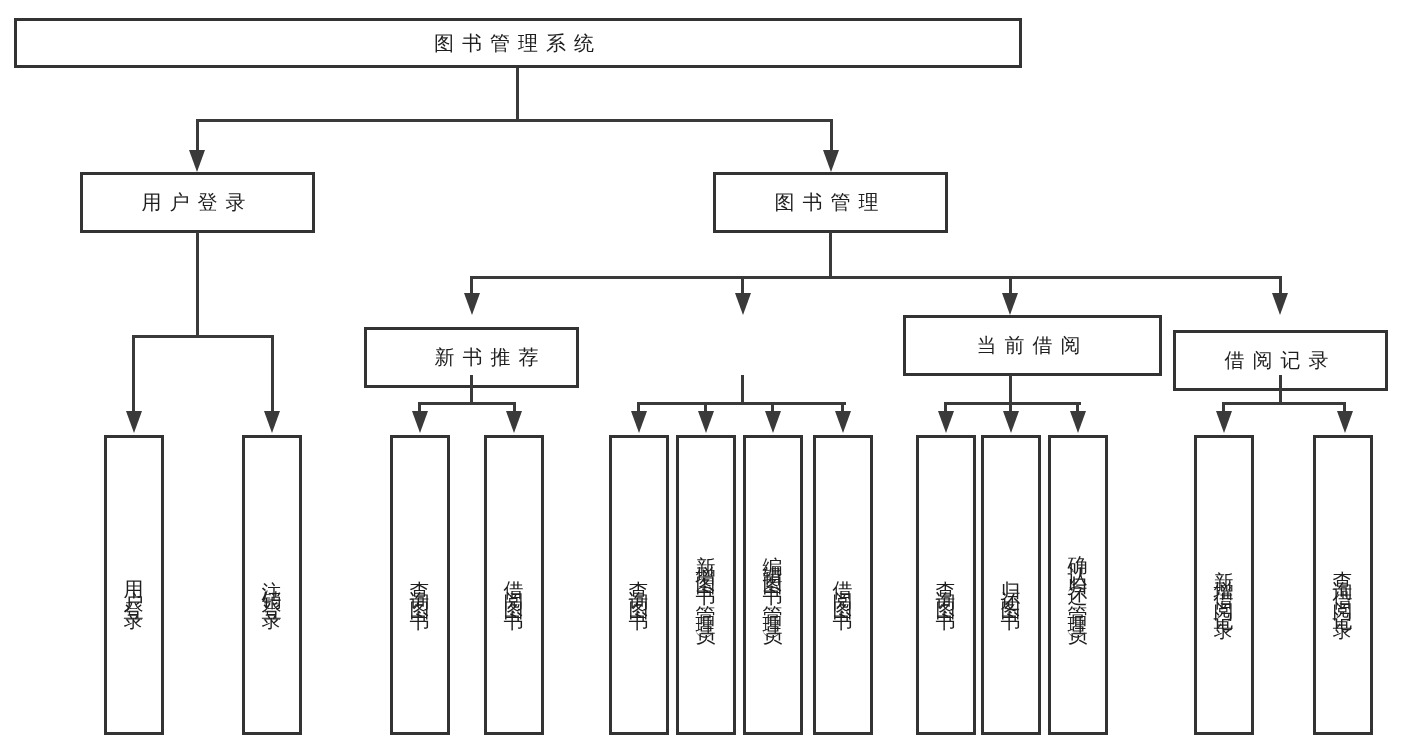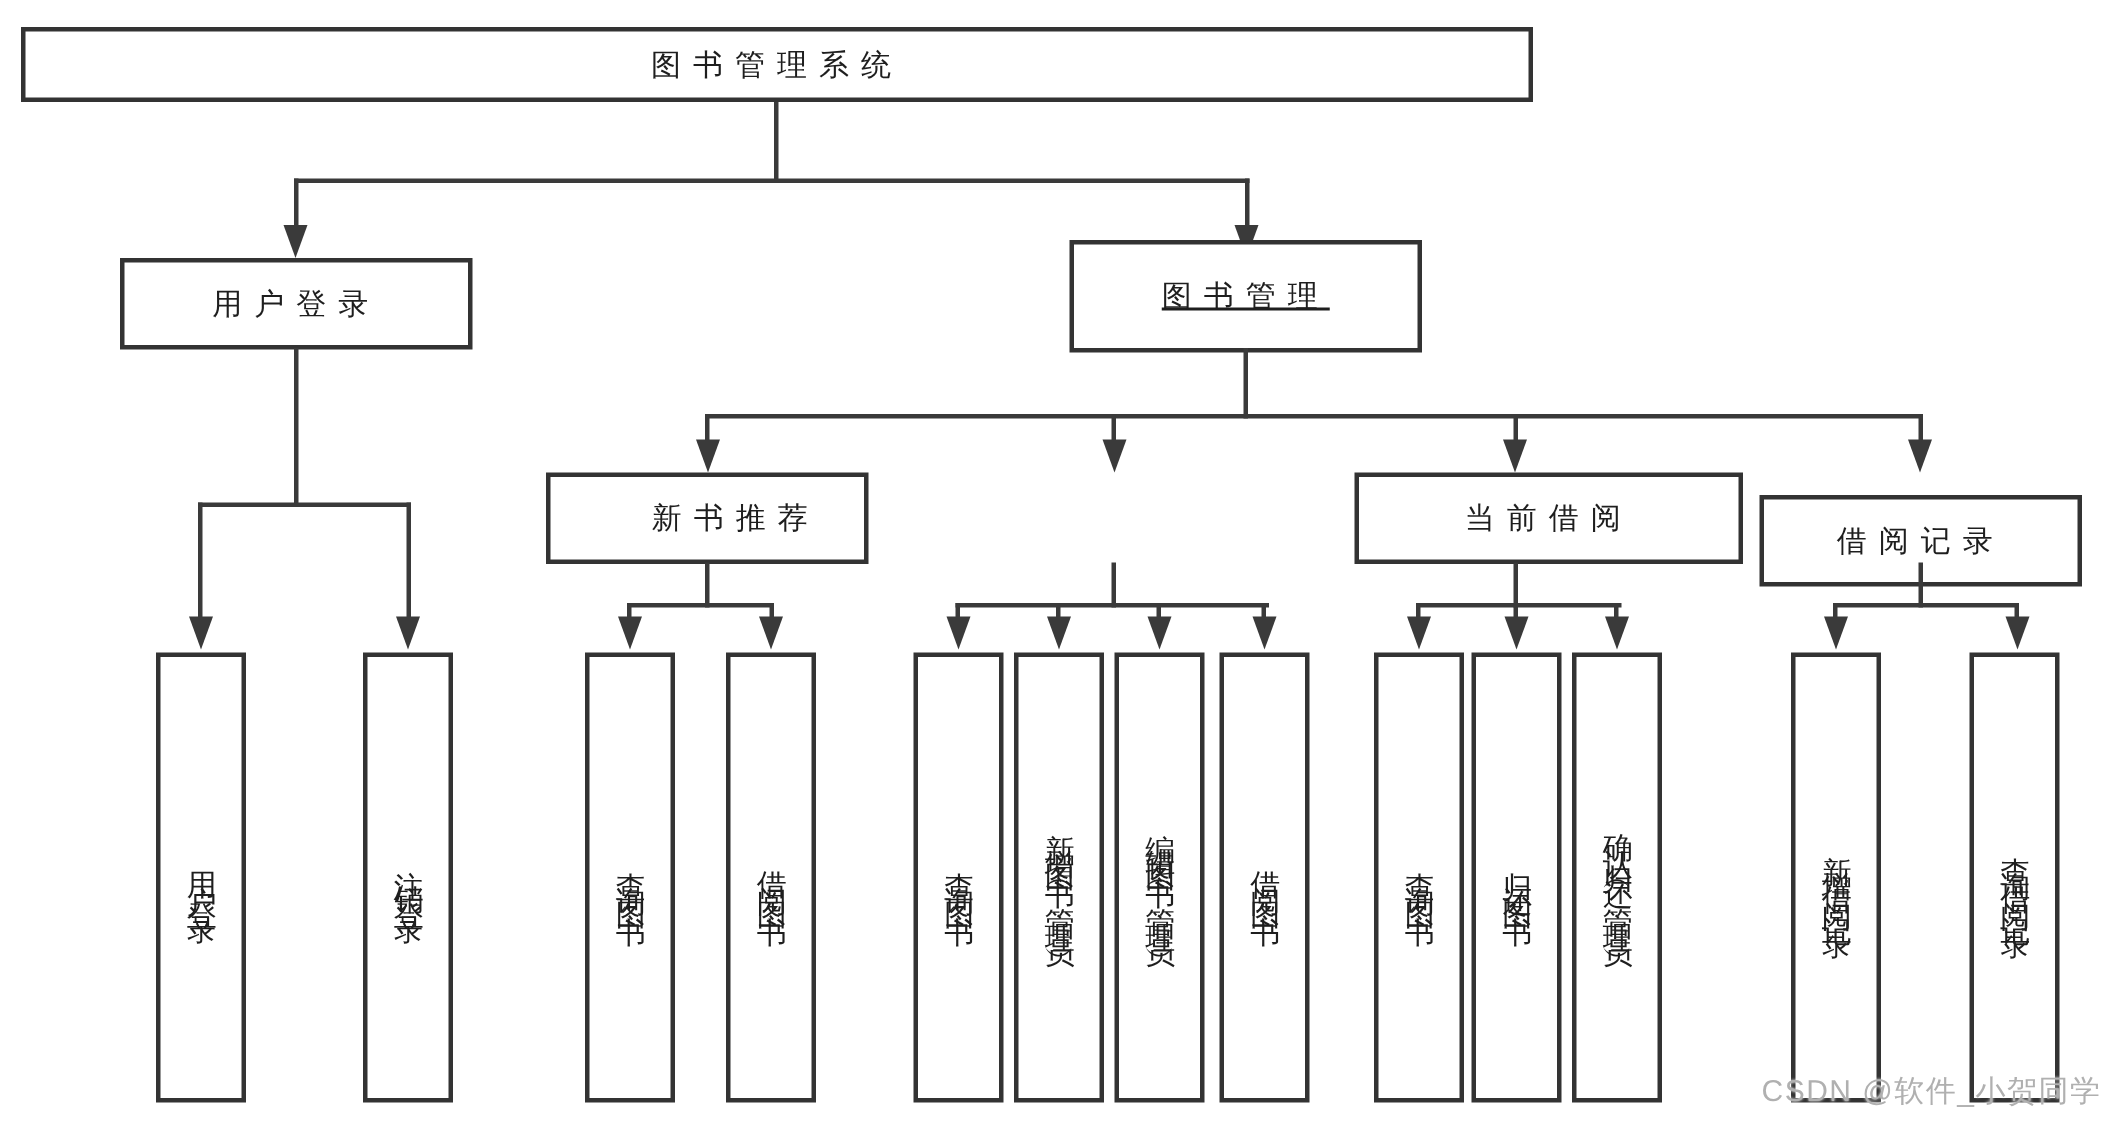--- a/index.html
+++ b/index.html
@@ -79,41 +79,41 @@
   <div class="box" style="left:14px; top:18px; width:1008px; height:50px;">图书管理系统</div>
 
   <div class="vline" style="left:516px; top:68px; height:54px;"></div>
   <div class="hline" style="left:196px; top:119px; width:637px;"></div>
   <div class="vline" style="left:196px; top:119px; height:33px;"></div>
   <div class="atri" style="left:189px; top:150px;"></div>
   <div class="vline" style="left:830px; top:119px; height:33px;"></div>
   <div class="atri" style="left:823px; top:150px;"></div>
 
   <div class="box" style="left:80px; top:172px; width:235px; height:61px;">用户登录</div>
-  <div class="box" style="left:713px; top:160px; width:235px; height:75px;text-decoration:underline;">图书管理</div>
+  <div class="box" style="left:713px; top:172px; width:235px; height:61px;">图书管理</div>
 
   <div class="vline" style="left:196px; top:232px; height:106px;"></div>
   <div class="hline" style="left:132px; top:335px; width:142px;"></div>
   <div class="vline" style="left:132px; top:335px; height:78px;"></div>
   <div class="atri" style="left:126px; top:411px;"></div>
   <div class="vline" style="left:271px; top:335px; height:78px;"></div>
   <div class="atri" style="left:264px; top:411px;"></div>
 
   <div class="vline" style="left:829px; top:232px; height:47px;"></div>
   <div class="hline" style="left:470px; top:276px; width:812px;"></div>
   <div class="vline" style="left:470px;  top:276px; height:19px;"></div>
   <div class="atri" style="left:464px;  top:293px;"></div>
   <div class="vline" style="left:741px;  top:276px; height:19px;"></div>
   <div class="atri" style="left:735px;  top:293px;"></div>
   <div class="vline" style="left:1009px; top:276px; height:19px;"></div>
   <div class="atri" style="left:1002px; top:293px;"></div>
   <div class="vline" style="left:1279px; top:276px; height:19px;"></div>
   <div class="atri" style="left:1272px; top:293px;"></div>
 
-  <div class="box" style="left:364px; top:315px; width:215px; height:61px;padding-left:38px;">新书推荐</div>
+  <div class="box" style="left:364px; top:327px; width:215px; height:61px;padding-left:38px;">新书推荐</div>
   <div class="box" style="left:903px; top:315px; width:259px; height:61px;">当前借阅</div>
   <div class="box" style="left:1173px; top:315px; width:215px; height:61px;margin-top:15px;">借阅记录</div>
 
   <div class="vline" style="left:470px; top:375px; height:30px;"></div>
   <div class="hline" style="left:418px; top:402px; width:98px;"></div>
   <div class="vline" style="left:418px; top:402px; height:12px;"></div>
   <div class="atri" style="left:412px; top:411px;"></div>
   <div class="vline" style="left:513px; top:402px; height:12px;"></div>
   <div class="atri" style="left:506px; top:411px;"></div>
 
@@ -181,15 +181,14 @@
     <span class="vtext">确认归还（管理员）</span>
   </div>
 
   <div class="leaf" style="left:1194px;">
     <span class="vtext">新增借阅记录</span>
   </div>
   <div class="leaf" style="left:1313px;">
     <span class="vtext">查询借阅记录</span>
   </div>
 
-  <div class="watermark">CSDN @软件_小贺同学</div>
 
 </div>
 
 </body></html>

